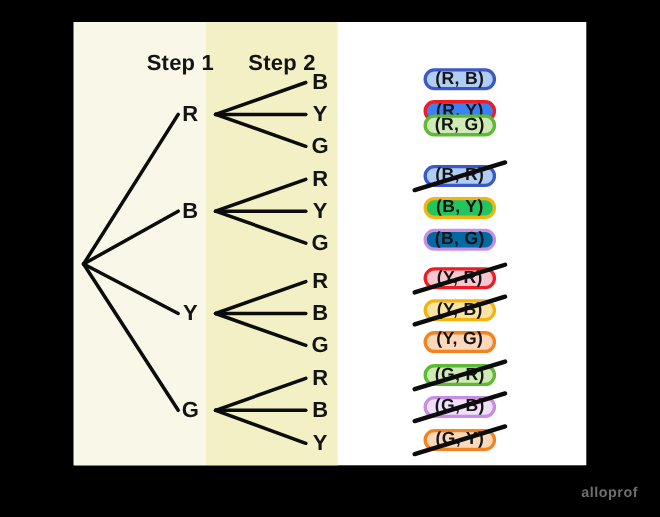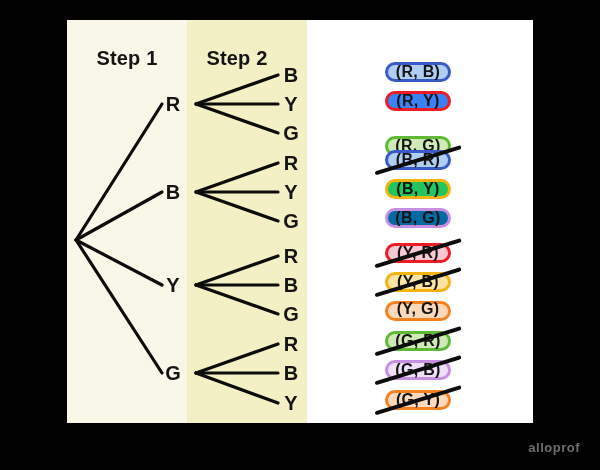--- a/index.html
+++ b/index.html
@@ -10,22 +10,22 @@
   .content{
     position:absolute;left:67px;top:20px;width:466px;height:403px;background:#ffffff;
   }
   .col{position:absolute;top:0;height:403px;}
   .col1{left:0;width:120px;background:#f9f8e8;}
   .col2{left:120px;width:120px;background:#f3f0c5;}
   .hdr{
     position:absolute;top:27px;height:22px;line-height:22px;text-align:center;
     font-size:20px;font-weight:700;color:#141414;letter-spacing:0.2px;
   }
-  .hdr1{left:0;width:120px;}
-  .hdr2{left:120px;width:100px;}
+  .hdr1{left:0;width:120px;padding-left:37px;}
+  .hdr2{left:120px;width:100px;text-align:right;}
   .hdr3{left:240px;width:226px;}
   svg.lines{position:absolute;left:0;top:0;width:466px;height:403px;pointer-events:none;}
   .node{
     position:absolute;transform:translate(-50%,-50%);
     font-size:20px;font-weight:600;color:#141414;line-height:1;
   }
   .pill{
     position:absolute;width:66px;height:20px;box-sizing:border-box;
     border:3px solid;border-radius:13px;
     display:flex;align-items:center;justify-content:center;
@@ -87,21 +87,21 @@
         <div class="node" style="left: 224px; top: 353px;">B</div>
         <div class="node" style="left: 224px; top: 383px;">Y</div>
       </div>
     <div id="outcome-layer">
         <div class="pill" style="left: 318px; top: 42px; background: rgb(176, 205, 244); border-color: rgb(59, 88, 201);">
           <span>(R, B)</span>
         </div>
         <div class="pill" style="left: 318px; top: 71px; background: #3b82f6; border-color: rgb(238, 28, 37);">
           <span>(R, Y)</span>
         </div>
-        <div class="pill" style="left: 318px; top: 116px; background: rgb(207, 234, 182); border-color: rgb(94, 186, 52);">
+        <div class="pill" style="left: 318px; top: 84px; background: rgb(207, 234, 182); border-color: rgb(94, 186, 52);">
           <span>(R, G)</span>
         </div>
         <div class="pill" style="left: 318px; top: 130px; background: rgb(176, 205, 244); border-color: rgb(59, 88, 201);">
           <span>(B, R)</span>
           <div class="strike"></div>
         </div>
         <div class="pill" style="left: 318px; top: 159px; background: #22c55e; border-color: rgb(243, 180, 16);">
           <span>(B, Y)</span>
         </div>
         <div class="pill" style="left: 318px; top: 188px; background: #0369a1; border-color: rgb(198, 143, 226);">

